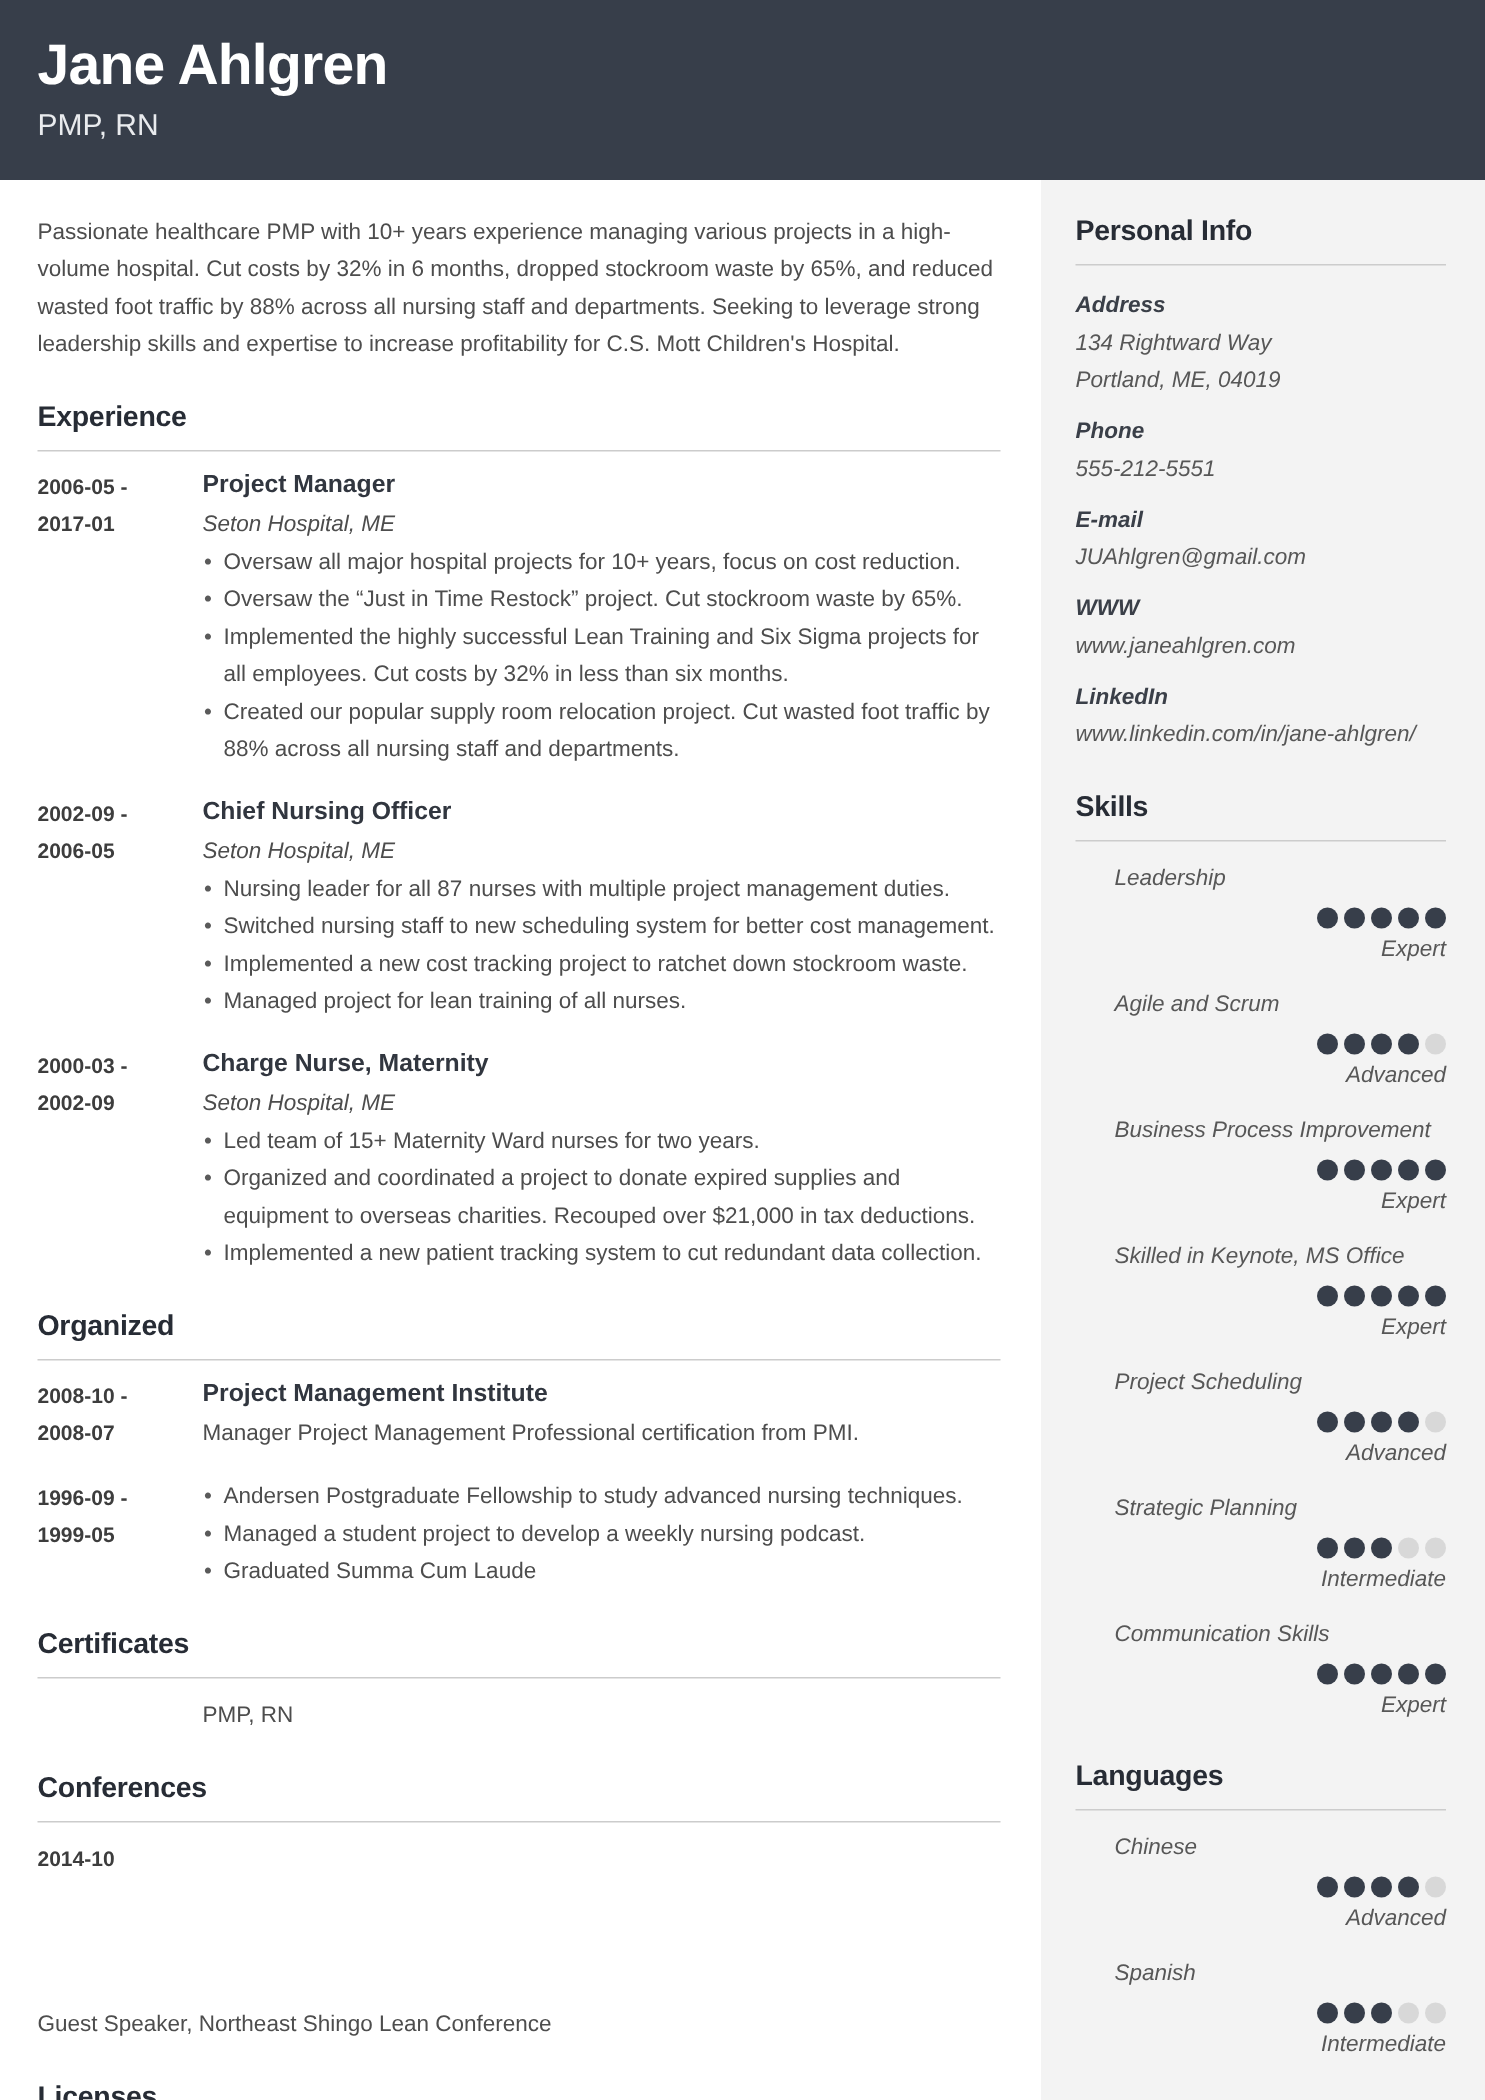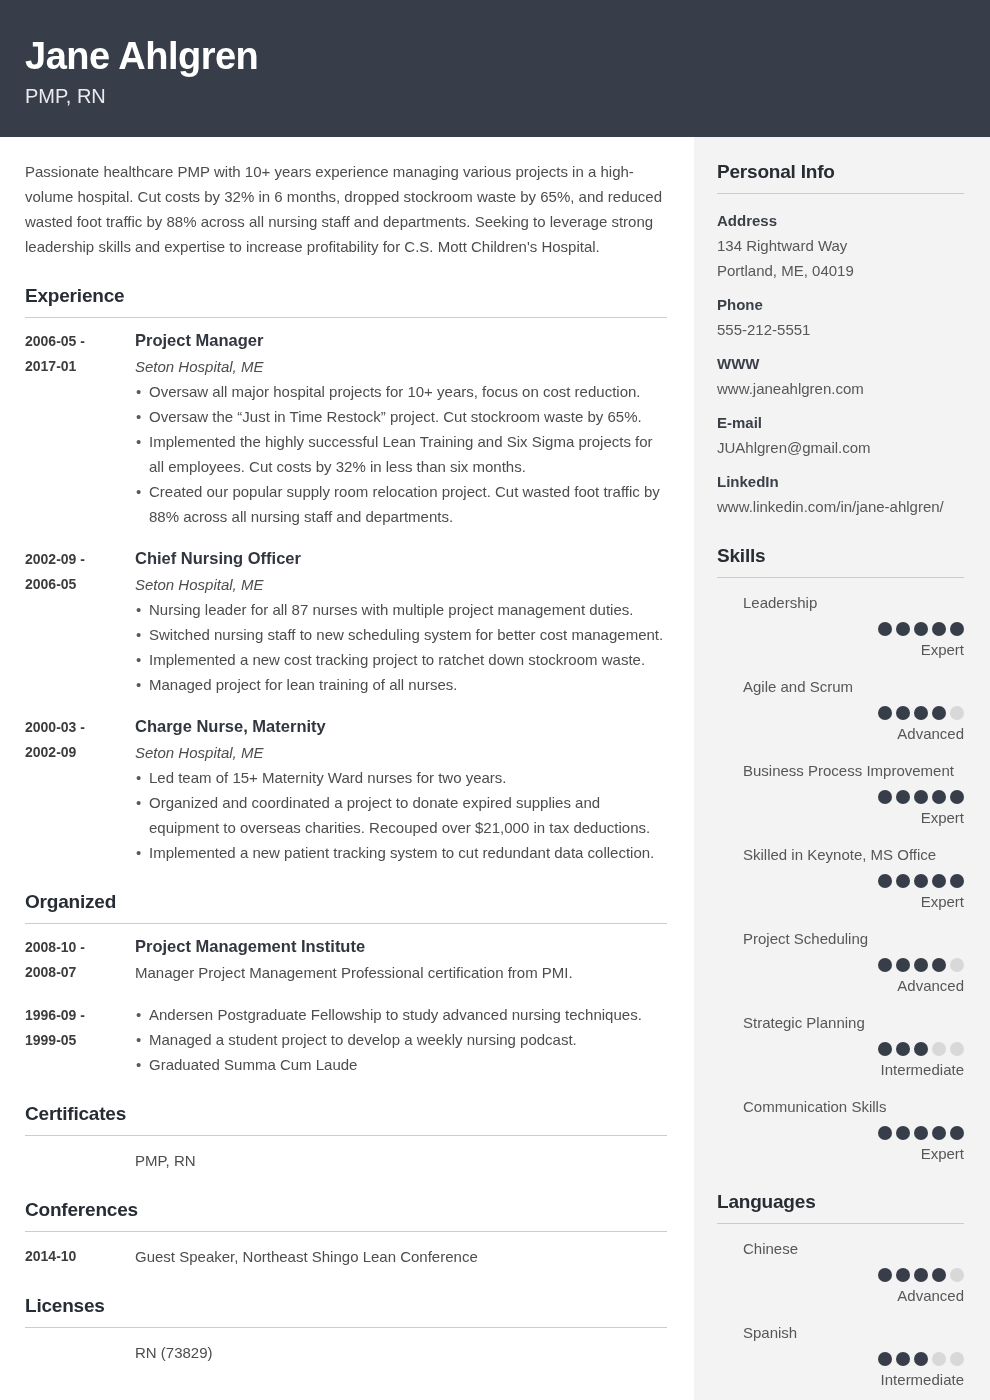--- a/index.html
+++ b/index.html
@@ -10,21 +10,21 @@
     --heading:#272c35;
     --dot-filled:#373e4a;
     --dot-empty:#d8d8d8;
   }
   *{box-sizing:border-box;margin:0;padding:0;}
   html,body{background:#fff;}
   body{font-family:"Liberation Sans",sans-serif;}
   .page{width:990px;height:1400px;background:#fff;overflow:hidden;position:relative;}
 
   
-  .header{background:var(--accent);height:137px;padding:34px 30px 0 25px;}
+  .header{background:var(--accent);height:120px;padding:22px 30px 0 25px;}
   .header .name{color:#ffffff;font-size:38px;font-weight:700;letter-spacing:-0.5px;line-height:44px;}
   .header .jobtitle{color:#e9ebee;font-size:20px;font-weight:400;line-height:30px;margin-top:3px;}
 
   
   .columns{display:flex;width:990px;min-height:1280px;align-items:stretch;}
   .left-col{width:694px;padding:22px 27px 30px 25px;}
   .right-col{width:296px;background:var(--sidebar-bg);padding:24px 26px 30px 23px;}
 
   
   h2.section-heading{
@@ -42,26 +42,26 @@
   .entry{display:flex;margin-bottom:17px;}
   .entry .dates{width:110px;flex:0 0 110px;font-size:14px;font-weight:700;color:#3d3d3d;line-height:25px;padding-top:1px;}
   .entry .ebody{flex:1;}
   .entry h3{font-size:16.5px;font-weight:700;color:#31363f;line-height:25px;margin-bottom:1px;}
   .entry .subtitle{font-style:italic;font-size:15px;color:var(--text);line-height:25px;}
   .entry .desc{font-size:15px;color:var(--text);line-height:25px;}
   ul.bullets{list-style:none;margin-top:0;}
   ul.bullets li{position:relative;padding-left:14px;font-size:15px;color:var(--text);line-height:25px;}
   ul.bullets li::before{content:"\2022";position:absolute;left:1px;top:0;color:#5a5a5a;}
   .plain-item{margin-left:110px;font-size:15px;color:var(--text);line-height:25px;padding-top:12px;}
-  .conf-row{display:flex;padding-top:12px;}
+  .conf-row{display:flex;padding-top:12px;flex-direction:column;}
   .conf-row .dates{width:110px;flex:0 0 110px;font-size:14px;font-weight:700;color:#3d3d3d;line-height:25px;}
   .conf-row .conf-text{flex:1;font-size:15px;color:var(--text);line-height:25px;}
 
   
-  .sb-section{padding-top:14px;}
+  .sb-section{padding-top:14px;font-style:italic;}
   .pi-field{margin-bottom:9px;}
   .pi-label{font-size:15px;font-weight:700;color:#3a3f48;line-height:25px;}
   .pi-value{font-size:15px;color:#575757;line-height:25px;}
 
   .skill-item{margin-bottom:15px;margin-left:26px;}
   .skill-name{font-size:15px;color:#575757;line-height:22px;text-align:left;}
   .dots-row{display:flex;justify-content:flex-end;gap:4px;margin-top:8px;}
   .dot{width:14px;height:14px;border-radius:50%;background:var(--dot-empty);display:inline-block;}
   .dot.filled{background:var(--dot-filled);}
   .skill-level{font-size:15px;color:#575757;line-height:22px;text-align:right;margin-top:3px;}
@@ -186,26 +186,26 @@
         <div class="pi-field">
           <div class="pi-label">Address</div>
           <div class="pi-value">134 Rightward Way</div>
           <div class="pi-value">Portland, ME, 04019</div>
         </div>
         <div class="pi-field">
           <div class="pi-label">Phone</div>
           <div class="pi-value">555-212-5551</div>
         </div>
         <div class="pi-field">
+          <div class="pi-label">E-mail</div>
+          <div class="pi-value">JUAhlgren@gmail.com</div>
+        </div>
+        <div class="pi-field">
           <div class="pi-label">WWW</div>
           <div class="pi-value">www.janeahlgren.com</div>
-        </div>
-        <div class="pi-field">
-          <div class="pi-label">E-mail</div>
-          <div class="pi-value">JUAhlgren@gmail.com</div>
         </div>
         <div class="pi-field">
           <div class="pi-label">LinkedIn</div>
           <div class="pi-value">www.linkedin.com/in/jane-ahlgren/</div>
         </div>
       </div>
 
       <h2 class="section-heading heading-gap">Skills</h2>
       <div class="sb-section">
 

